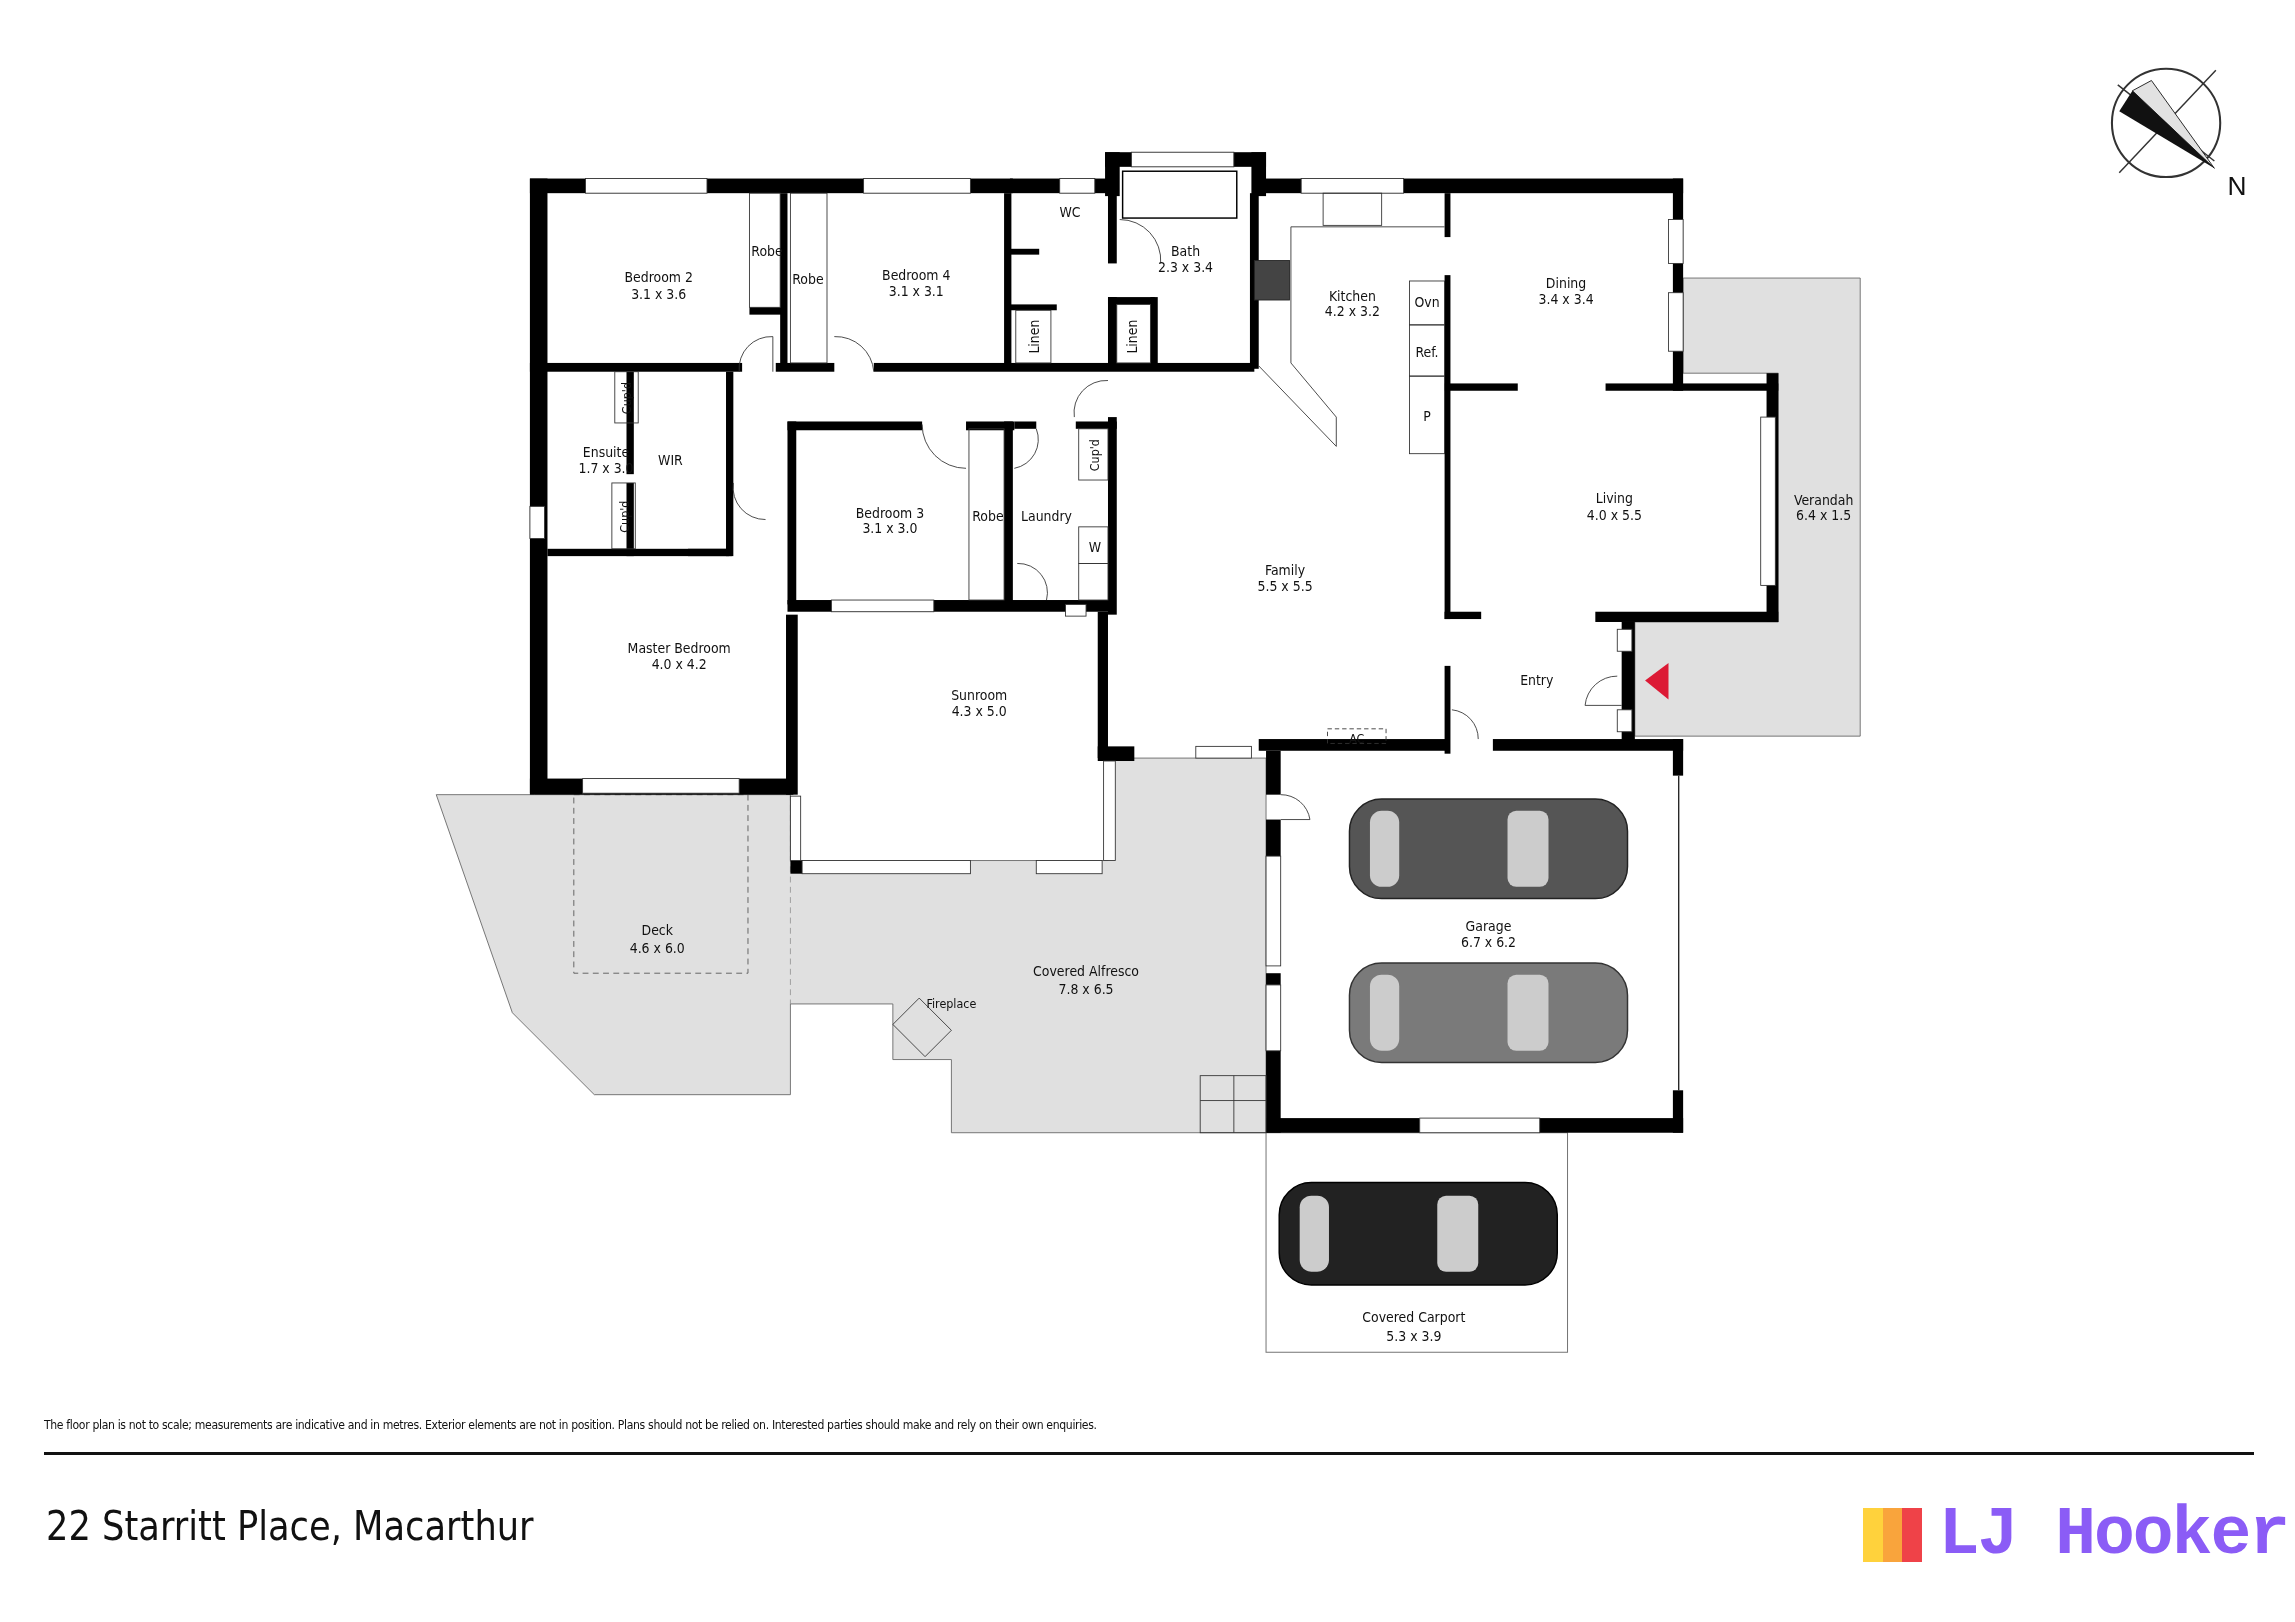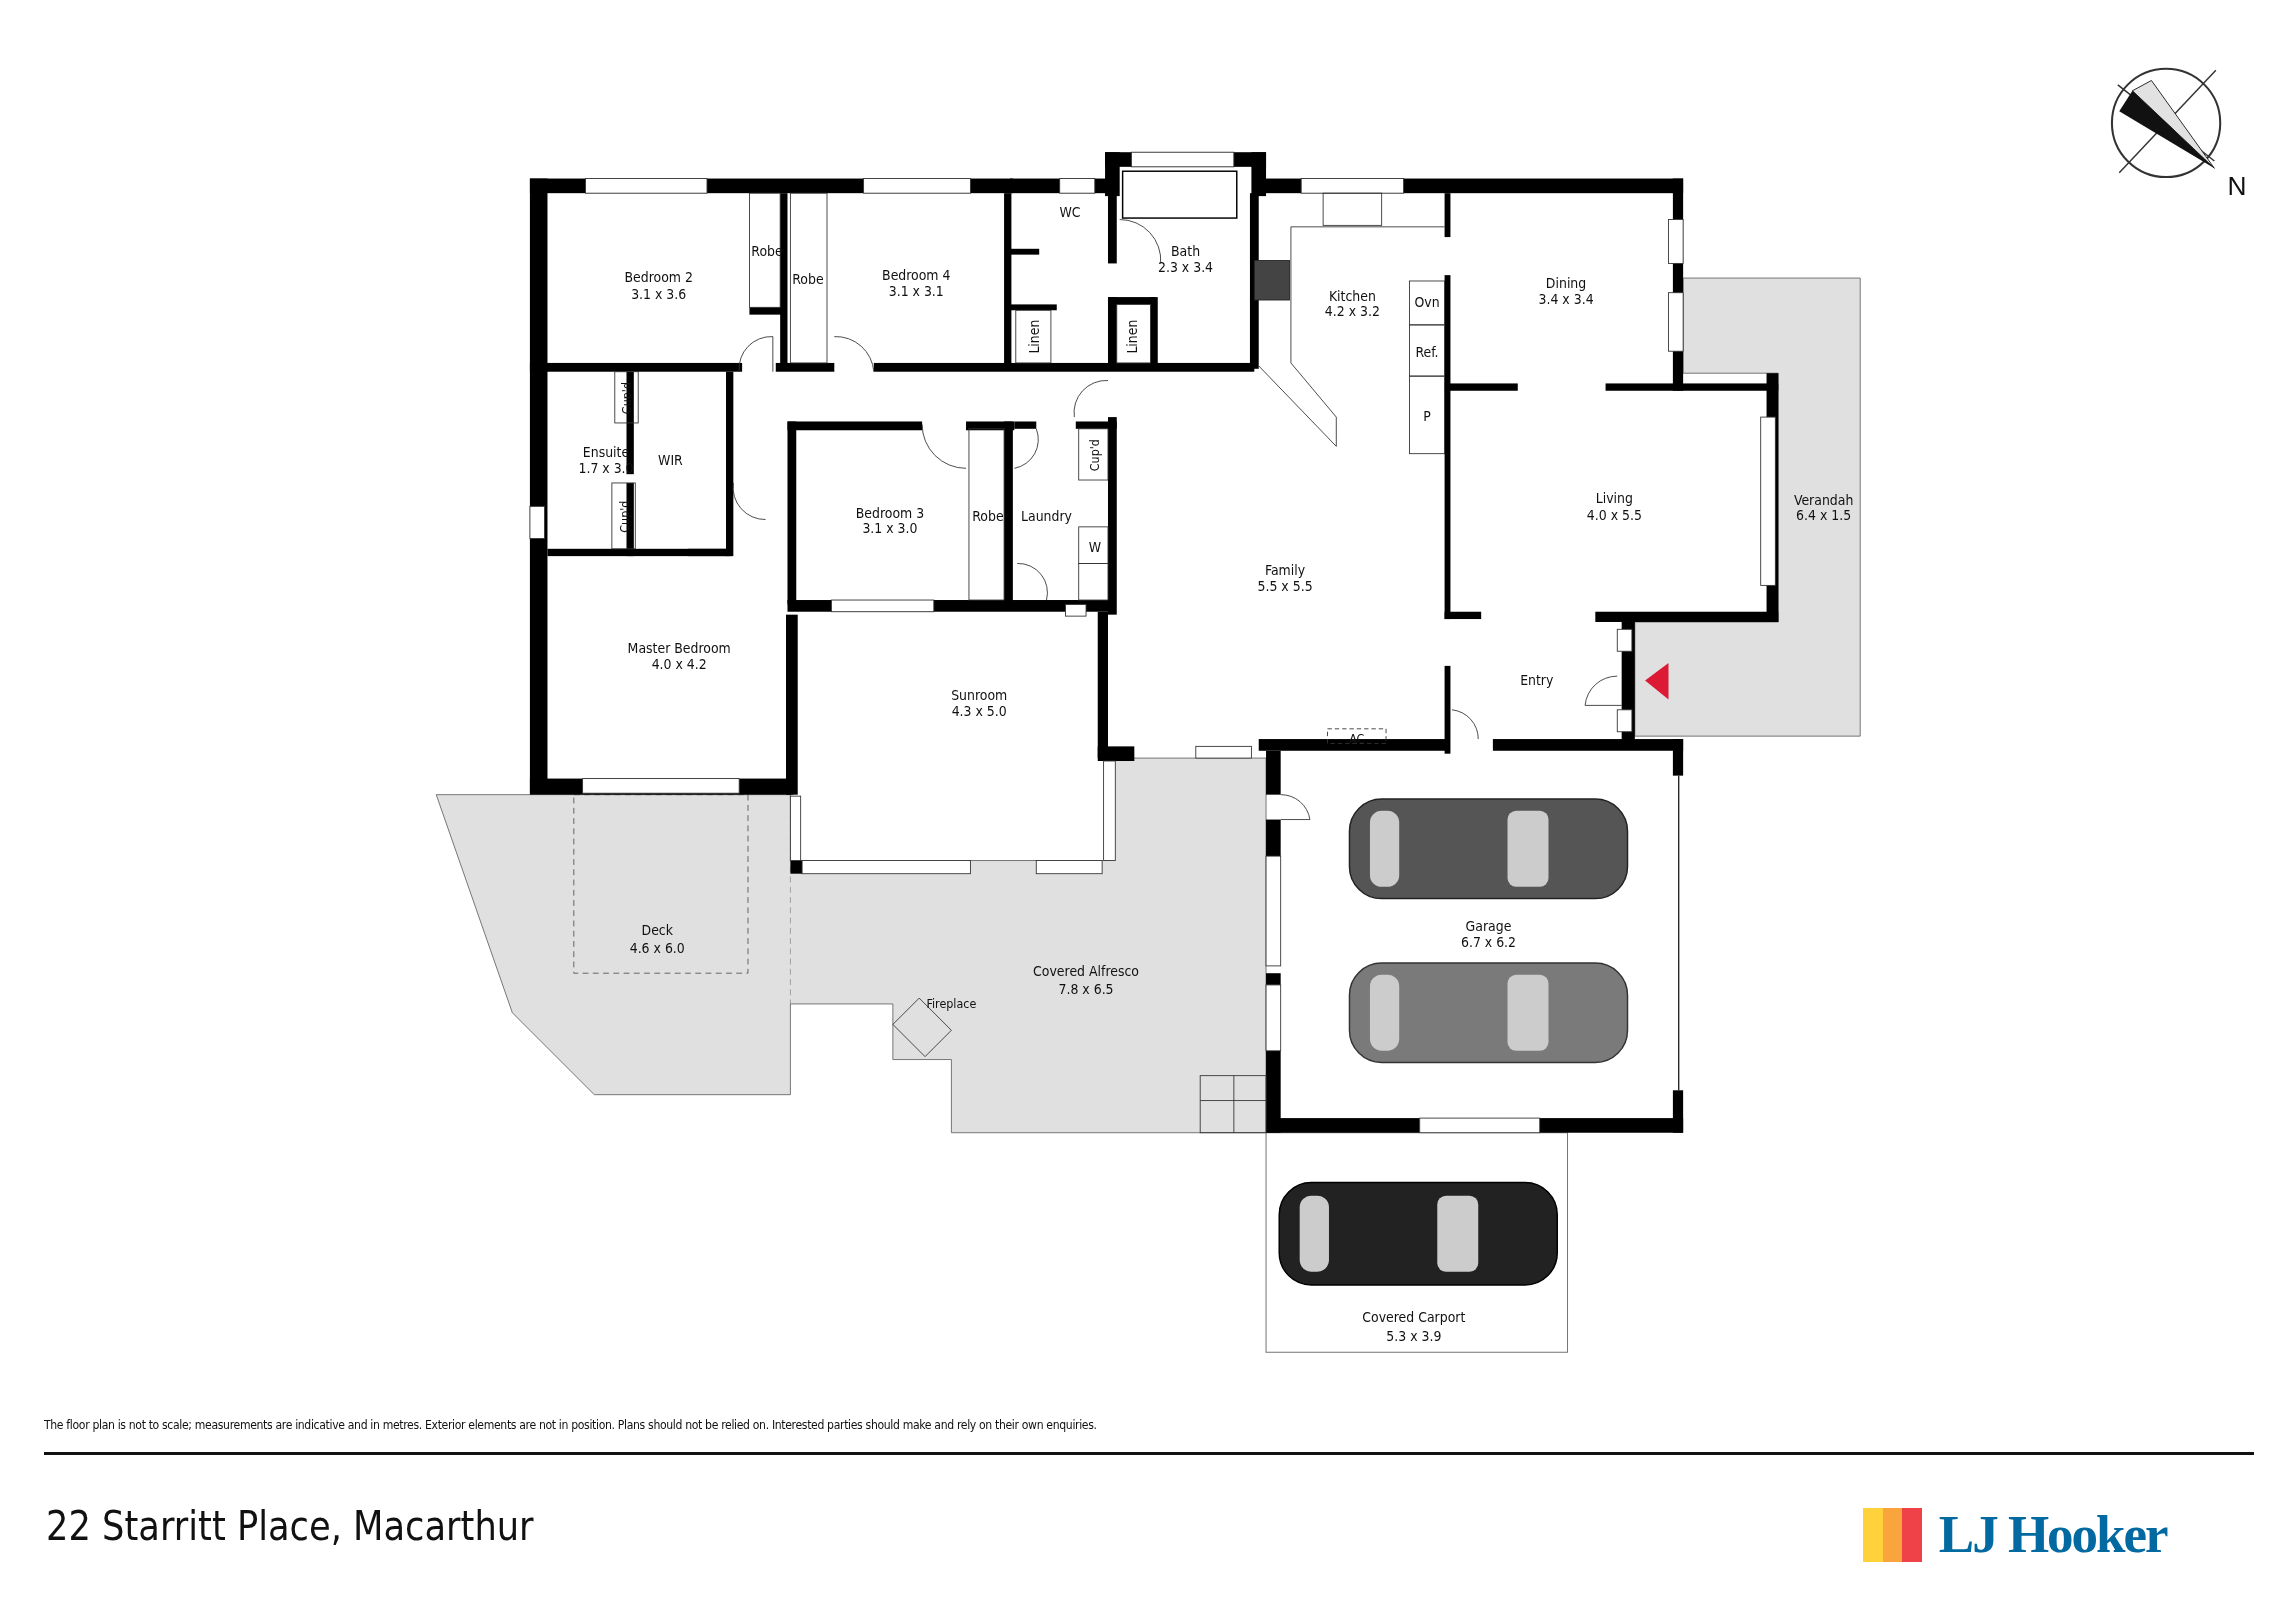--- a/index.html
+++ b/index.html
@@ -6,21 +6,21 @@
   body{width:2295px;height:1623px;position:relative;overflow:hidden;font-family:"DejaVu Sans",sans-serif;}
   #plan{position:absolute;left:0;top:0;width:2295px;height:1623px;}
   .lbl{font-family:"DejaVu Sans Condensed","DejaVu Sans",sans-serif;font-size:9.5px;fill:#111;text-anchor:middle;}
   .lbl-sm{font-size:8.5px;}
   .footer-note{position:absolute;left:44px;top:1417px;font-family:"DejaVu Sans",sans-serif;font-size:12.4px;color:#111;letter-spacing:-0.4px;transform:scaleX(0.88);transform-origin:left center;white-space:nowrap;}
   .footer-rule{position:absolute;left:44px;top:1452px;width:2210px;height:3.3px;background:#111;}
   .address{position:absolute;left:46px;top:1502px;font-family:"DejaVu Sans",sans-serif;font-size:41px;color:#111;transform:scaleX(0.86);transform-origin:left center;white-space:nowrap;}
   .brand{position:absolute;left:1863px;top:1498px;height:73px;display:flex;align-items:center;}
   .brand-bars{display:flex;height:54px;margin-right:17px;}
   .brand-bars span{display:block;width:19.6px;height:54px;}
-  .brand-name{font-family:Liberation Serif, serif;font-weight:bold;font-size:53px;color:#0369a1;letter-spacing:-2px;line-height:1;}
+  .brand-name{font-family:Liberation Mono, monospace;font-weight:bold;font-size:68px;color:#8b5cf6;letter-spacing:-2px;line-height:1;}
 </style>
 </head>
 <body>
 
 <svg id="plan" viewBox="0 0 1568 1109" xmlns="http://www.w3.org/2000/svg">
 
   <g fill="#E0E0E0" stroke="#666" stroke-width="0.6">
     <polygon points="1150,190 1271,190 1271,503 1117,503 1117,425 1215,425 1215,255 1150,255"></polygon>
     <polygon points="298,543 365,543 540,543 540,588 757,588 757,518 865,518 865,774 650,774 650,724 610,724 610,686 540,686 540,748 406,748 350,692"></polygon>
   </g>

